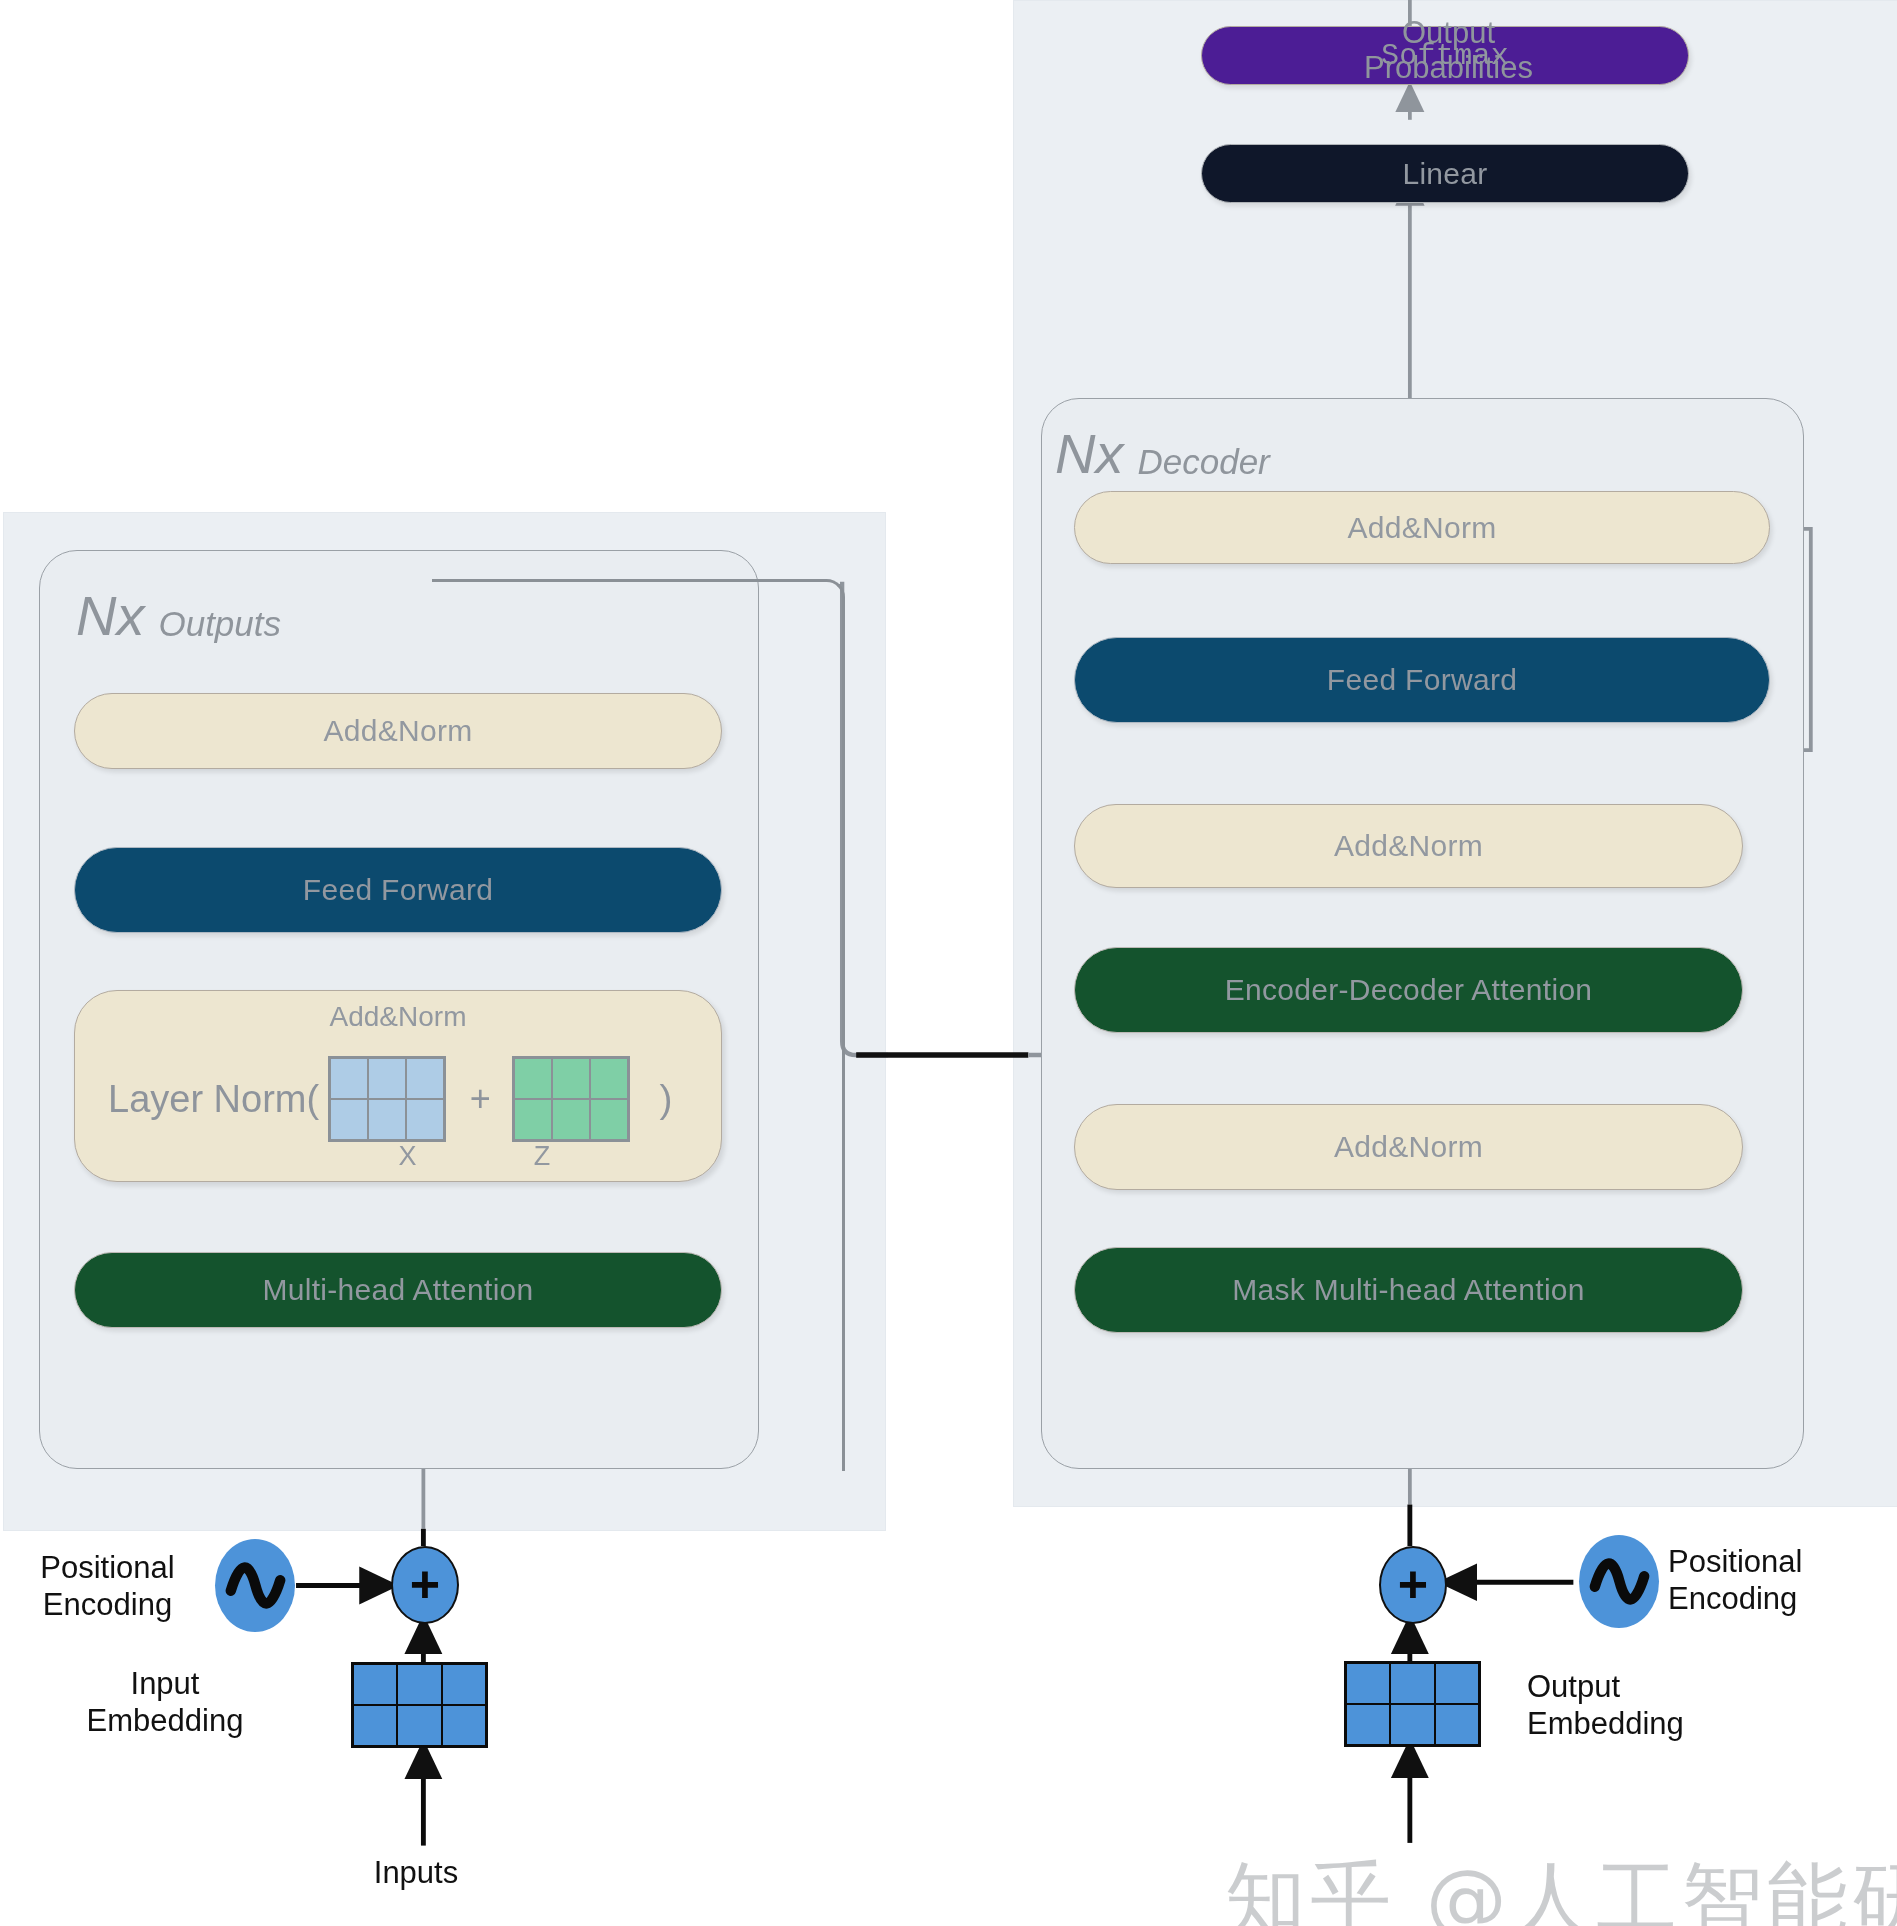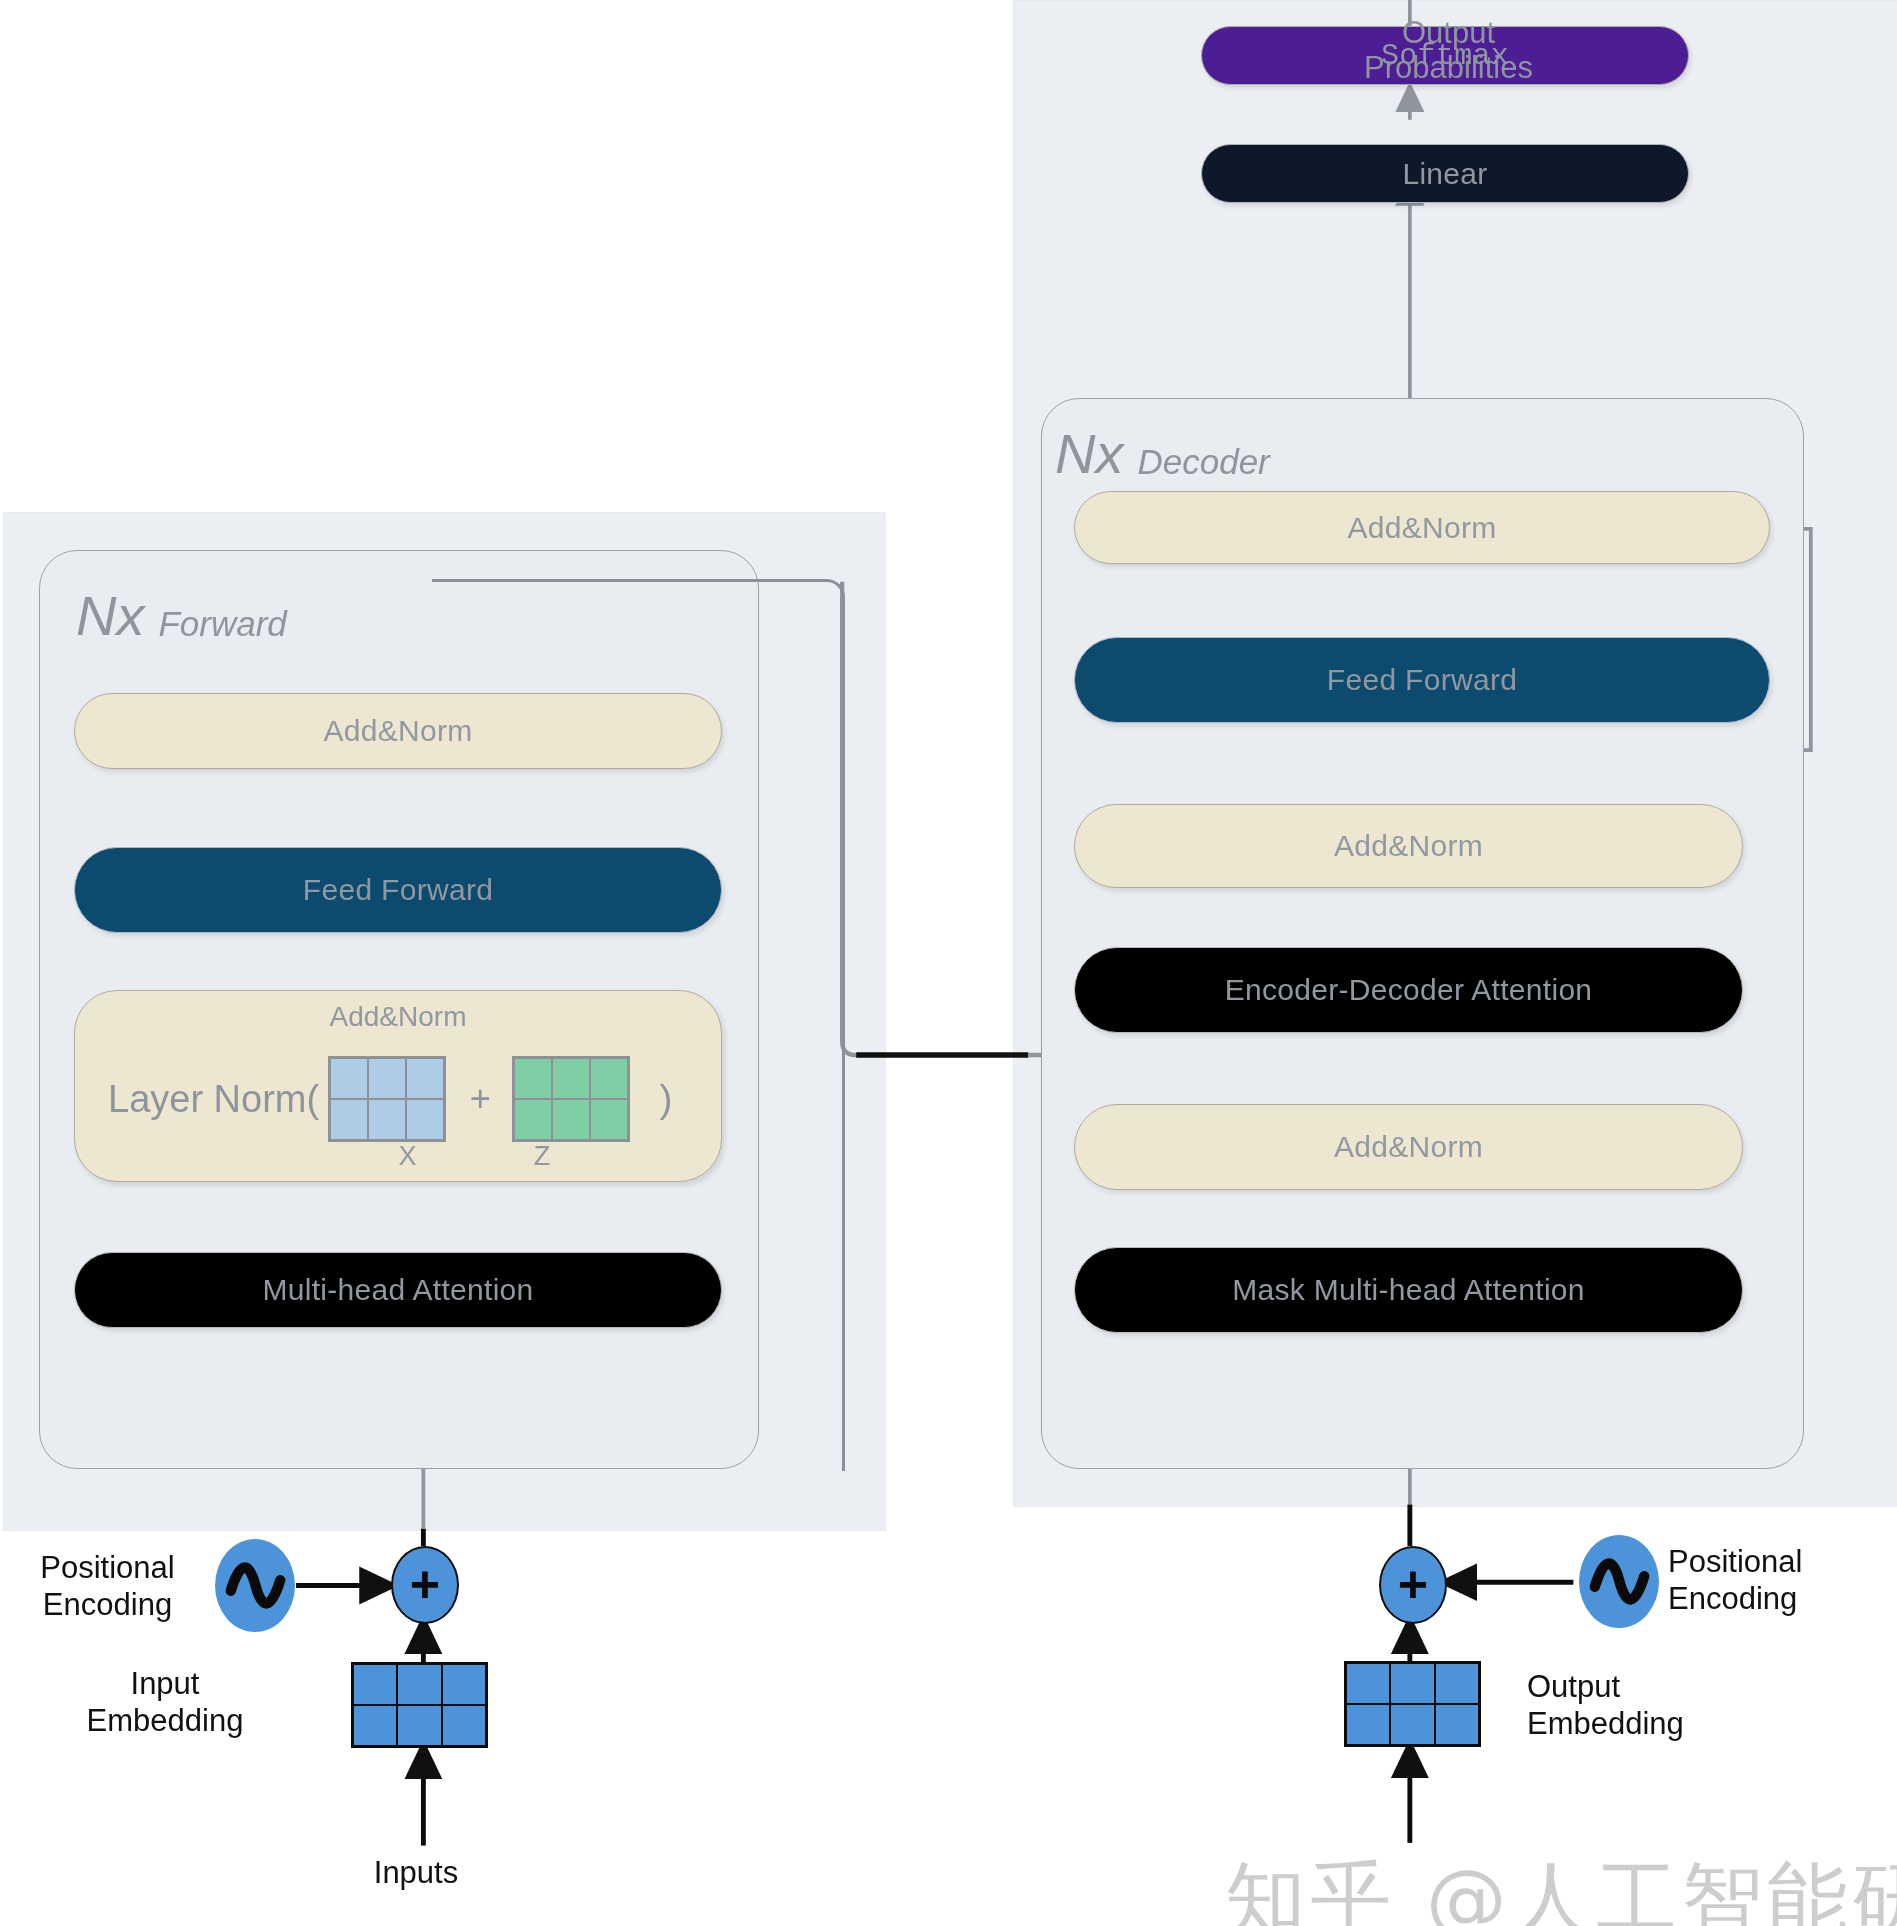--- a/index.html
+++ b/index.html
@@ -43,21 +43,21 @@
     box-sizing:border-box;
     display:flex;align-items:center;justify-content:center;
     color:#9298A0;
     font-size:30px;
     letter-spacing:0.3px;
     box-shadow:2.2px 3.2px 4.9px rgba(0,0,0,.10);
     white-space:nowrap;
   }
   .pill.addnorm{background:#EDE6D0;border-color:#B3ABA0;}
   .pill.ff     {background:#0c4a6e;border-color:#AEB8C2;}
-  .pill.attn   {background:#000000;border-color:#BDB9B6;}
+  .pill.attn   {background:#14532d;border-color:#BDB9B6;}
   .pill.linear {background:#0f172a;border-color:#AFB3B7;margin-top:24px;}
   .pill.softmax{background:#4c1d95;border-color:#B3ABA0;font-family:Liberation Mono, monospace;}
 
   
   #enc-addnorm-top{left:74px;top:693px;width:648px;height:76px;}
   #enc-ff        {left:74px;top:847px;width:648px;height:86px;}
   #enc-layernorm {left:74px;top:990px;width:648px;height:192px;border-radius:43px;}
   #enc-attn      {left:74px;top:1252px;width:648px;height:76px;}
 
   
@@ -251,21 +251,21 @@
 
       <line x1="2612" y1="2865" x2="2612" y2="2788"></line>
     </g>
   </svg>
 
   <div class="stack" id="encoder-stack"></div>
   <div id="encoder-outer-bracket"></div>
 
   <div class="nx-head" id="enc-head">
     <span class="nx">Nx</span>
-    <span class="nm">Forward</span>
+    <span class="nm">Outputs</span>
   </div>
 
   <div class="pill addnorm" id="enc-addnorm-top">
     <span>Add&amp;Norm</span>
   </div>
 
   <div class="pill ff" id="enc-ff">
     <span>Feed Forward</span>
   </div>
 

